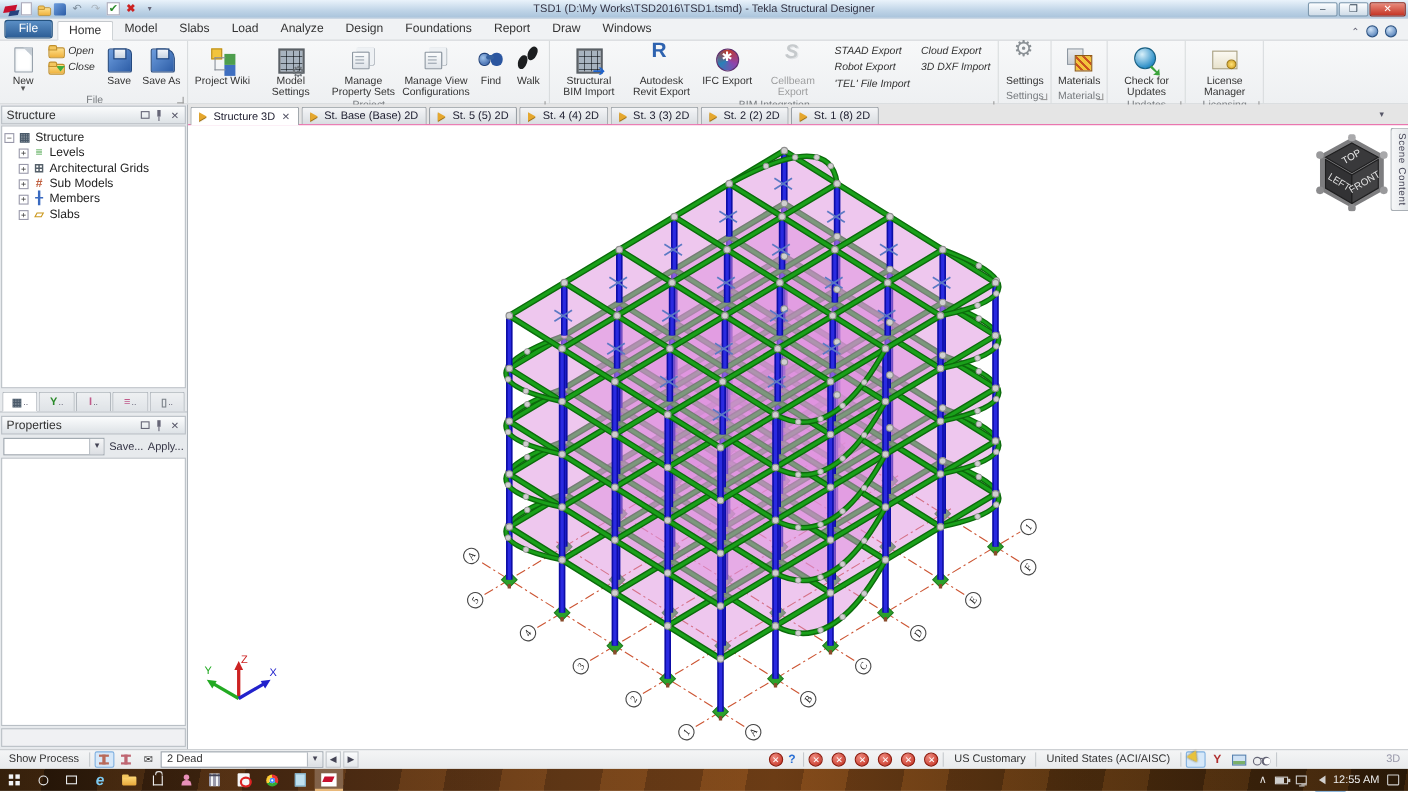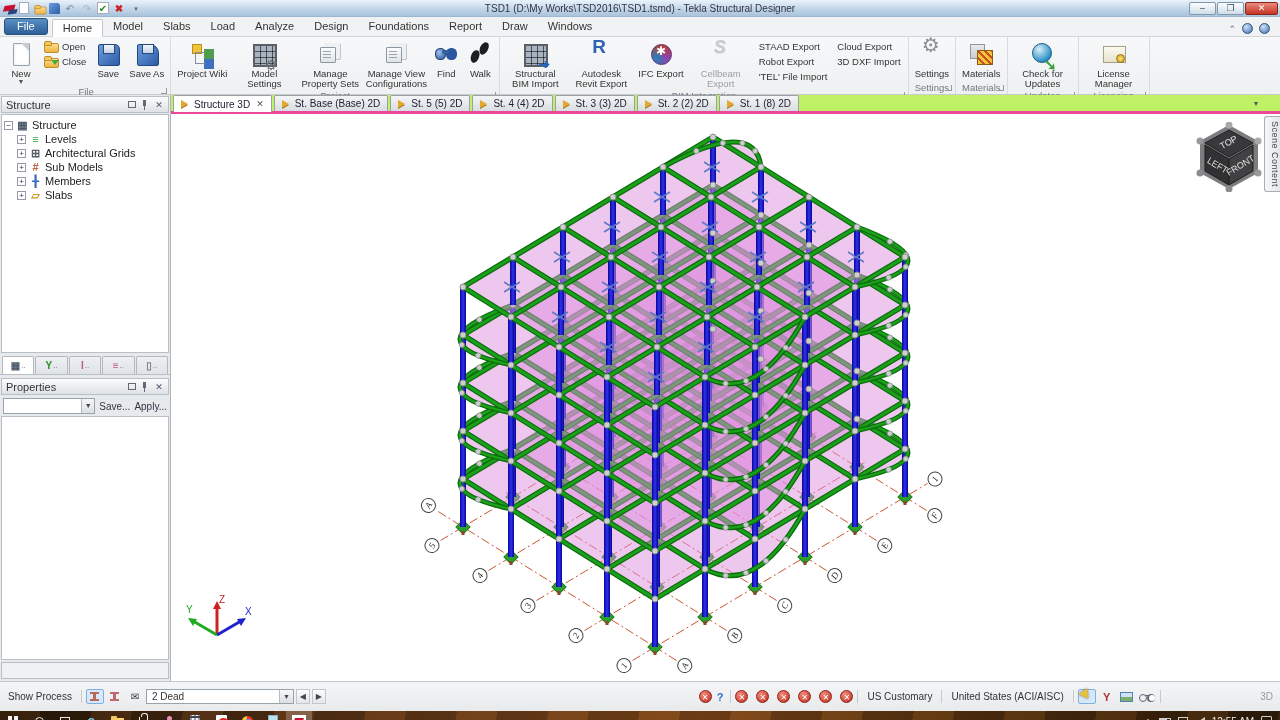--- a/index.html
+++ b/index.html
@@ -23,21 +23,21 @@
   .roundic { width:11px; height:11px; border-radius:50%; background:radial-gradient(circle at 35% 30%,#cfe3f7,#3f6fae); border:1px solid #2d5484; }
   .chev { color:#667; font-size:9px; }
 
   
   #ribbon { height:58px; background:linear-gradient(#f7f8f9,#eef0f2); border-bottom:1px solid #c9cccf; display:flex; align-items:stretch; padding-left:2px; }
   .rgroup { display:flex; flex-direction:column; border-right:1px solid #d9dcde; padding:1px 2px 0; }
   .rbody { flex:1; display:flex; align-items:stretch; }
   .rbig { display:flex; flex-direction:column; align-items:center; justify-content:flex-start; padding:2px 3px 0; min-width:34px; max-width:66px; font-size:9.5px; line-height:10px; text-align:center; color:#333; border:1px solid transparent; border-radius:2px; }
   .rbig .lbl { margin-top:2px; }
   .rbig.disabled { opacity:.45; }
-  .rcol { display:flex; flex-direction:column; justify-content:flex-start; padding:1px 2px; gap:1px; }
+  .rcol { display:flex; flex-direction:column; justify-content:flex-start; padding:1px 2px; gap:1px;font-style:italic; }
   .rsmall { display:flex; align-items:center; gap:3px; font-size:9.5px; color:#333; padding:0 3px; height:14px; white-space:nowrap; border-radius:2px; }
   .rfoot { height:13px; display:flex; align-items:center; justify-content:center; color:#75797d; font-size:9.5px; position:relative; }
   .launcher { position:absolute; right:1px; bottom:3px; width:6px; height:6px; border-right:1px solid #999; border-bottom:1px solid #999; }
   .darr { font-size:7px; color:#555; line-height:6px; }
 
   
   .ic { position:relative; display:block; width:26px; height:26px; margin:0 auto; }
   .ic16 { position:relative; display:inline-block; width:16px; height:14px; flex:0 0 16px; }
   .ic12 { position:relative; display:inline-block; width:13px; height:12px; font-size:11px; line-height:12px; text-align:center; }
   .ic-page::before { content:""; position:absolute; left:5px; top:2px; width:15px; height:21px; background:#fff; border:1px solid #98a2ac; border-radius:1px; box-shadow:inset 0 0 3px #dde4ea; }
@@ -100,34 +100,34 @@
   #props-head .ptitle { margin-top:3px; }
   #props-toolbar { display:flex; align-items:center; padding:2px 3px; gap:4px; }
   #props-combo { flex:1; height:16px; background:#fff; border:1px solid #9aa2aa; display:flex; align-items:center; }
   #props-combo .cbtn { margin-left:auto; width:13px; height:14px; background:linear-gradient(#f5f6f7,#dcdfe3); border-left:1px solid #b6bcc2; font-size:7px; text-align:center; line-height:14px; color:#445; }
   .flatbtn { font-size:10px; color:#334; }
   #props-body { background:#fff; border:1px solid #b9bfc5; margin:0 1px; flex:1; }
   #props-foot { height:17px; background:#f0f1f3; border:1px solid #b9bfc5; margin:2px 1px 2px; }
 
   
   #viewarea { flex:1; display:flex; flex-direction:column; position:relative; }
-  #tabbar { height:19px; background:#bef264; border-bottom:3px solid #ec4899; display:flex; align-items:flex-end; padding:2px 2px 0; position:relative; }
+  #tabbar { height:19px; background:#e5e5e5; border-bottom:1px solid #ec4899; display:flex; align-items:flex-end; padding:2px 2px 0; position:relative; }
   .dtab { height:16px; display:flex; align-items:center; gap:4px; padding:0 7px; font-size:10px; color:#223; border:1px solid #9aa0a6; border-bottom:none; border-radius:2px 2px 0 0; background:linear-gradient(#f4f5f7,#d9dde1); margin-right:2px; white-space:nowrap; }
   .dtab.active { background:#fff; height:17px; margin-bottom:-1px; }
   .dtab .ticon { width:0; height:0; border:4px solid transparent; border-left:7px solid #e5a72e; margin-right:-2px; filter:drop-shadow(0 1px 0 #9a6d14); }
   .dtab .tclose { color:#556; font-size:9px; margin-left:2px; }
   #tabbar-menu { position:absolute; right:22px; top:4px; font-size:8px; color:#556; }
   #viewport { flex:1; background:#fff; position:relative; overflow:hidden; }
   #model { position:absolute; left:0; top:0; }
   #scene-tab { position:absolute; right:0; top:2px; width:16px; height:76px; background:linear-gradient(90deg,#f6f7f8,#e3e6e9); border:1px solid #a8aeb4; border-right:none; border-radius:3px 0 0 3px; writing-mode:vertical-rl; text-align:center; font-size:9px; color:#445; letter-spacing:.5px; }
   #navcube { position:absolute; right:18px; top:8px; }
   #axes { position:absolute; left:14px; bottom:36px; }
 
   
-  #statusbar { height:30px; background:linear-gradient(#f4f5f6,#e8eaec); border-top:1px solid #c2c6ca; display:flex; align-items:center; font-size:10px; color:#333; padding:0 3px; gap:2px; }
+  #statusbar { height:18px; background:linear-gradient(#f4f5f6,#e8eaec); border-top:1px solid #c2c6ca; display:flex; align-items:center; font-size:10px; color:#333; padding:0 3px; gap:2px; }
   .sflat { padding:0 5px; white-space:nowrap; }
   .sicon { width:18px; height:15px; border:1px solid transparent; display:flex; align-items:center; justify-content:center; }
   .sicon.sel { border-color:#7fb0e0; background:#d6e8f9; border-radius:2px; }
   #load-combo { width:148px; height:15px; background:#fff; border:1px solid #9aa2aa; display:flex; align-items:center; padding-left:5px; }
   #load-combo .cbtn { margin-left:auto; width:14px; height:13px; border-left:1px solid #b6bcc2; background:linear-gradient(#f5f6f7,#dcdfe3); font-size:7px; line-height:13px; text-align:center; color:#445; }
   .arrbtn { width:14px; height:15px; border:1px solid #c2c7cb; background:linear-gradient(#fbfcfd,#e4e7ea); font-size:8px; line-height:13px; text-align:center; color:#445; }
   .redx { width:13px; height:13px; border-radius:50%; background:radial-gradient(circle at 35% 30%,#ef8a7e,#c22d1d); color:#fff; font-size:8px; line-height:13px; text-align:center; border:1px solid #8d1d10; }
   .qmark { color:#2a6fd4; font-weight:bold; font-size:11px; padding:0 3px; }
   .vsep { width:1px; height:13px; background:#c6cace; margin:0 2px; }
   .mode { padding:0 4px; height:14px; line-height:14px; }

